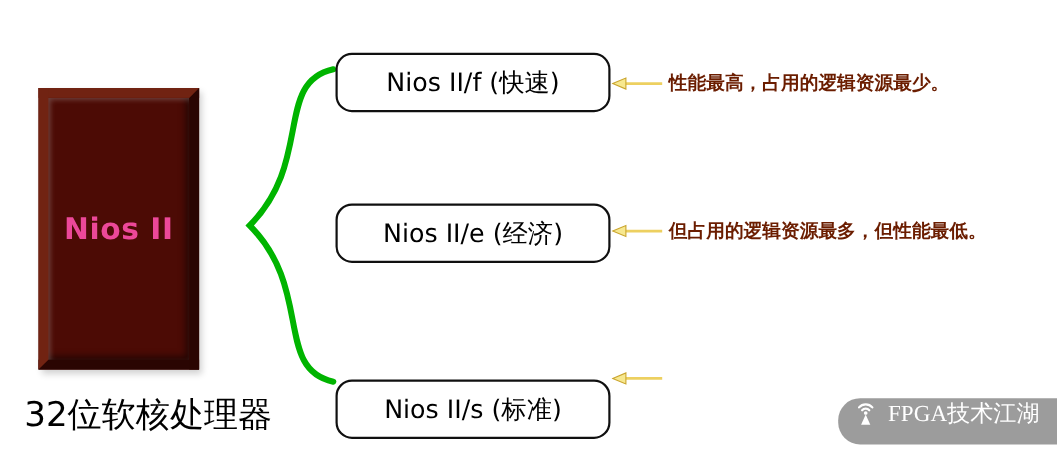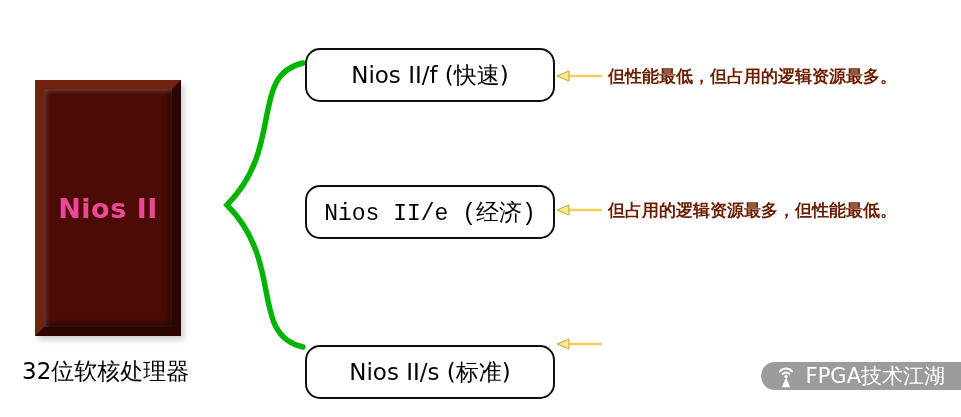--- a/index.html
+++ b/index.html
@@ -14,51 +14,52 @@
     box-sizing:border-box; background:#4c0b05;
     border:9px solid; border-color:#712312 #2a0502 #2a0502 #712312;
     box-shadow: inset 2px 2px 5px rgba(255,255,255,.22),
                 inset -3px -3px 7px rgba(0,0,0,.55),
                 3px 4px 6px rgba(0,0,0,.18);
     display:flex; align-items:center; justify-content:center;
   }
   .main-box .title { color:#ec4899; font-weight:bold; font-size:27px; letter-spacing:.5px; }
 
   .caption {
-    position:absolute; left:22px; top:356px; font-size:23px; color:#000000;
+    position:absolute; left:22px; top:356px; font-size:31px; color:#000000;
   }
 
   .brace { position:absolute; left:211px; top:53px; }
 
   .variant-box {
     position:absolute; left:305px; width:250px; height:54px; box-sizing:border-box;
     background:#ffffff; border:2px solid #101010; border-radius:15px;
     display:flex; align-items:center; justify-content:center;
   }
   .variant-box .v-label { font-size:23px; color:#000000; white-space:nowrap; }
-  .v0 { top:48px; } .v1 { top:185px;font-family:Liberation Mono, monospace; } .v2 { top:317px;margin-top:28px; }
+  .v0 { top:48px; } .v1 { top:185px; } .v2 { top:317px;margin-top:28px; }
 
   .arrow { position:absolute; }
   .a0 { left:556px; top:68px; } .a1 { left:556px; top:202px; } .a2 { left:556px; top:336px; }
 
   .desc {
     position:absolute; left:608px; color:#6b1d00;
     font-family:"DejaVu Serif","Liberation Serif",serif; font-weight:bold;
     font-size:17px; line-height:23px;
   }
   .d0 { top:65px;  width:350px; }
   .d1 { top:199px; width:350px; }
   .d2 { top:300px; width:332px; }
 
   .watermark {
-    position:absolute; right:0; top:362px; height:28px;
-    display:flex; align-items:center; gap:7px;
+    position:absolute; right:0; top:362px; height:42px;
+    display:flex; gap:7px;
     padding:0 16px 0 12px;
     background:rgba(148,148,148,.92);
     border-radius:20px 0 0 20px;
+    font-family:Liberation Serif, serif;
   }
   .watermark .wm-text { color:#ffffff; font-size:21px; white-space:nowrap; }
 </style>
 </head>
 <body>
 
 <div class="stage">
 
   <div class="main-box">
     <span class="title">Nios II</span>
@@ -85,21 +86,21 @@
   </svg>
   <svg class="arrow a1" width="48" height="16" viewBox="0 0 48 16">
     <line x1="11" y1="8" x2="46" y2="8" stroke="#edd060" stroke-width="2.5"></line>
     <polygon points="1,8 13,3 13,13" fill="#f7e88f" stroke="#caa52e" stroke-width="1"></polygon>
   </svg>
   <svg class="arrow a2" width="48" height="16" viewBox="0 0 48 16">
     <line x1="11" y1="8" x2="46" y2="8" stroke="#edd060" stroke-width="2.5"></line>
     <polygon points="1,8 13,3 13,13" fill="#f7e88f" stroke="#caa52e" stroke-width="1"></polygon>
   </svg>
 
-  <div class="desc d0">但性能最低，但占用的逻辑资源最多。</div>
+  <div class="desc d0">性能最高，占用的逻辑资源最少。</div>
   <div class="desc d1">但占用的逻辑资源最多，但性能最低。</div>
 
   <div class="watermark">
     <svg width="26" height="26" viewBox="0 0 28 28">
       <path d="M7.5 9 a 8.5 8.5 0 0 1 13 0" stroke="#ffffff" stroke-width="2.2" fill="none" stroke-linecap="round"></path>
       <path d="M10.5 11.8 a 4.6 4.6 0 0 1 7 0" stroke="#ffffff" stroke-width="2.2" fill="none" stroke-linecap="round"></path>
       <circle cx="14" cy="14.5" r="1.8" fill="#ffffff"></circle>
       <path d="M14 16 L9.5 26 H18.5 Z" fill="#ffffff"></path>
     </svg>
     <span class="wm-text">FPGA技术江湖</span>

